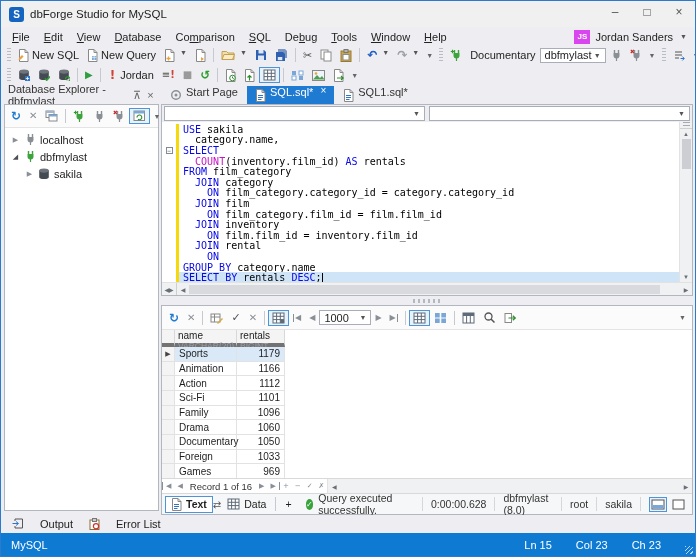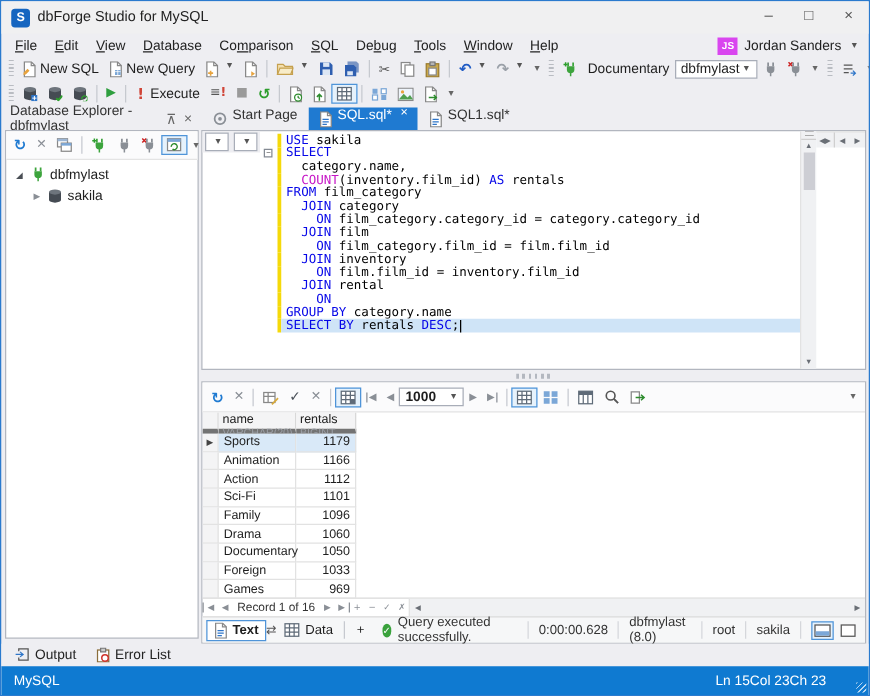--- a/index.html
+++ b/index.html
@@ -43,21 +43,21 @@
   .trow{height:17px;display:flex;align-items:center;gap:4px}
   .texp{width:9px;text-align:center;font-size:7px;color:#8a8f96}
   .texp.open{color:#4a4f55}
   
   .docarea{flex:1;display:flex;flex-direction:column;min-width:0;padding-right:2px}
   .tabrow{height:18px;display:flex;align-items:flex-end;padding-left:1px;gap:1px;flex:0 0 auto}
   .tab{height:18px;display:flex;gap:4px;padding:0 8px;color:#333;background:transparent}
   .tab.active{background:#1f7ad1;color:#fff}
   .tclose{margin-left:3px;font-size:10px;line-height:1}
   
-  .editor-wrap{height:192px;flex:0 0 auto;border:1px solid #b2b6bf;background:#fff;display:flex;flex-direction:row}
+  .editor-wrap{height:192px;flex:0 0 auto;border:1px solid #b2b6bf;background:#fff;display:flex;flex-direction:column}
   .combos{height:17px;background:#eeeef2;display:flex;gap:4px;padding:1px 2px;flex:0 0 auto}
   .combos .combo{flex:1}
   .code-area{flex:1;display:flex;min-height:0}
   .code-lines{flex:1;padding-top:2px;overflow:hidden}
   .cl{height:10.6px;display:flex;align-items:center;font:10px "DejaVu Sans Mono",monospace;white-space:pre}
   .gut{width:14px;flex:0 0 auto;display:flex;align-items:center;justify-content:center}
   .outbox{width:7px;height:7px;border:1px solid #848a93;font-size:6px;line-height:5px;text-align:center;color:#555;background:#fff}
   .chbar{width:3px;align-self:stretch;flex:0 0 auto}
   .chbar.on{background:#f5d90a}
   .codetxt{flex:1;padding-left:4px;height:100%;display:flex;align-items:center;white-space:pre}
@@ -99,23 +99,23 @@
   .rn-scroll{flex:1;display:flex;align-items:center;height:100%;background:#f0f1f3;border-left:1px solid #e2e2e2}
   
   .docbar{height:21px;flex:0 0 auto;display:flex;align-items:center;background:#f6f7f8;border-top:1px solid #d9d9d9;padding:0 3px;font-size:10.5px}
   .db-btn{display:flex;align-items:center;gap:4px;padding:1px 5px;border:1px solid transparent}
   .db-btn.boxed{border-color:#4f94d8;background:#fff;font-weight:700}
   .db-status{margin-left:auto;display:flex;align-items:center;color:#333;height:100%}
   .seg{padding:0 8px;border-left:1px solid #d5d7db;display:flex;align-items:center;gap:5px;height:70%}
   .okcirc{width:11px;height:11px;border-radius:50%;background:#39a23c;color:#fff;font-size:8px;line-height:11px;text-align:center;font-family:"DejaVu Sans",sans-serif}
   
   .bottomtabs{height:18px;flex:0 0 auto;display:flex;align-items:center;padding-left:5px;gap:4px;background:#eeeef2}
-  .btab{display:flex;align-items:center;gap:4px;padding:1px 6px 2px;color:#222}
+  .btab{display:flex;align-items:center;gap:16px;padding:1px 6px 2px;color:#222}
   .statusbar{height:23px;flex:0 0 auto;background:#0f7ad1;color:#fff;display:flex;align-items:center;padding:0 10px;font-size:11px}
-  .sb-right{margin-left:auto;display:flex;padding-right:24px}
+  .sb-right{margin-left:auto;display:flex;gap:24px;padding-right:24px}
   .corner{position:absolute;right:2px;bottom:2px;width:8px;height:8px;
     background:repeating-linear-gradient(135deg,rgba(255,255,255,.7) 0 1px,transparent 1px 3px)}
 </style>
 </head>
 <body>
 
 <div class="window">
 
   <div class="titlebar">
     <div class="applogo">S</div>
@@ -333,21 +333,21 @@
       <div class="tbtn">
         <span class="ico">
           <span class="glyph" style="color:#2e9e3e;font-size:10px;">▶</span>
         </span>
       </div>
       <div class="tsep"></div>
       <div class="tbtn">
         <span class="ico">
           <span class="glyph" style="color:#d04437;font-size:12px;font-weight:bold;padding:0 2px">!</span>
         </span>
-        <span>Execute</span>
+        <span>Jordan</span>
       </div>
       <div class="tbtn">
         <span class="ico">
           <span class="glyph" style="font-size:10px;color:#555">≡</span>
           <span class="glyph" style="font-size:10px;color:#d04437;font-weight:bold">!</span>
         </span>
       </div>
       <div class="tbtn">
         <span class="ico">
           <span class="glyph" style="color:#9a9a9a;font-size:10px;">■</span>
@@ -483,20 +483,31 @@
                   <rect x="1" y="1" width="10.5" height="9.5" fill="#fff" stroke="#888"></rect>
                   <rect x="1" y="1" width="10.5" height="2.5" fill="#7ba7d7"></rect>
                   <path d="M4 7.5 a2.4 2.4 0 1 1 1 1.8" fill="none" stroke="#2d8c2d" stroke-width="1.1"></path>
                 </svg>
               </span>
             </div>
             <div style="flex: 1 1 0%;"></div>
             <span class="ovf">▼</span>
           </div>
         <div class="tree" id="tree">
+            <div class="trow" style="padding-left: 6px;">
+              <span class="texp">▶</span>
+              <span class="ico">
+                <svg width="12" height="13" viewBox="0 0 12 13">
+                  <path d="M4.5 1 V4 M8.5 1 V4" stroke="#8a8f96" stroke-width="1.4"></path>
+                  <path d="M3.5 4 H9.5 V6.5 A3 3 0 0 1 3.5 6.5 Z" fill="#8a8f96"></path>
+                  <path d="M6.5 9 V12" stroke="#8a8f96" stroke-width="1.2"></path>
+                </svg>
+              </span>
+              <span>localhost</span>
+            </div>
             <div class="trow" style="padding-left: 6px;">
               <span class="texp open">◢</span>
               <span class="ico">
                 <svg width="12" height="13" viewBox="0 0 12 13">
                   <path d="M4.5 1 V4 M8.5 1 V4" stroke="#3da43d" stroke-width="1.4"></path>
                   <path d="M3.5 4 H9.5 V6.5 A3 3 0 0 1 3.5 6.5 Z" fill="#3da43d"></path>
                   <path d="M6.5 9 V12" stroke="#3da43d" stroke-width="1.2"></path>
                 </svg>
               </span>
               <span>dbfmylast</span>
@@ -556,22 +567,22 @@
               <span class="caret">▼</span>
             </div>
           <div class="combo">
               <span class="cv"></span>
               <span class="caret">▼</span>
             </div>
         </div>
         <div class="code-area">
           <div class="code-lines" id="code">
               <div class="cl"><span class="gut"></span><span class="chbar on"></span><span class="codetxt"><span class="kw">USE</span><span class="pl"> sakila</span></span></div>
+              <div class="cl"><span class="gut"></span><span class="chbar on"></span><span class="codetxt"><span class="pl">  category.name,</span></span></div>
               <div class="cl"><span class="gut"><span class="outbox">−</span></span><span class="chbar on"></span><span class="codetxt"><span class="kw">SELECT</span></span></div>
-              <div class="cl"><span class="gut"></span><span class="chbar on"></span><span class="codetxt"><span class="pl">  category.name,</span></span></div>
               <div class="cl"><span class="gut"></span><span class="chbar on"></span><span class="codetxt"><span class="pl">  </span><span class="fn">COUNT</span><span class="pl">(inventory.film_id) </span><span class="kw">AS</span><span class="pl"> rentals</span></span></div>
               <div class="cl"><span class="gut"></span><span class="chbar on"></span><span class="codetxt"><span class="kw">FROM</span><span class="pl"> film_category</span></span></div>
               <div class="cl"><span class="gut"></span><span class="chbar on"></span><span class="codetxt"><span class="pl">  </span><span class="kw">JOIN</span><span class="pl"> category</span></span></div>
               <div class="cl"><span class="gut"></span><span class="chbar on"></span><span class="codetxt"><span class="pl">    </span><span class="kw">ON</span><span class="pl"> film_category.category_id = category.category_id</span></span></div>
               <div class="cl"><span class="gut"></span><span class="chbar on"></span><span class="codetxt"><span class="pl">  </span><span class="kw">JOIN</span><span class="pl"> film</span></span></div>
               <div class="cl"><span class="gut"></span><span class="chbar on"></span><span class="codetxt"><span class="pl">    </span><span class="kw">ON</span><span class="pl"> film_category.film_id = film.film_id</span></span></div>
               <div class="cl"><span class="gut"></span><span class="chbar on"></span><span class="codetxt"><span class="pl">  </span><span class="kw">JOIN</span><span class="pl"> inventory</span></span></div>
               <div class="cl"><span class="gut"></span><span class="chbar on"></span><span class="codetxt"><span class="pl">    </span><span class="kw">ON</span><span class="pl"> film.film_id = inventory.film_id</span></span></div>
               <div class="cl"><span class="gut"></span><span class="chbar on"></span><span class="codetxt"><span class="pl">  </span><span class="kw">JOIN</span><span class="pl"> rental</span></span></div>
               <div class="cl"><span class="gut"></span><span class="chbar on"></span><span class="codetxt"><span class="pl">    </span><span class="kw">ON</span></span></div>
@@ -646,21 +657,21 @@
             <div class="tbtn">
               <span class="ico">
                 <span class="glyph" style="color:#8a8f96;font-size:8px;border-left:1.5px solid #8a8f96;padding-left:1px">◀</span>
               </span>
             </div>
             <div class="tbtn">
               <span class="ico">
                 <span class="glyph" style="color:#8a8f96;font-size:8px;">◀</span>
               </span>
             </div>
-            <div class="combo" style="width: 52px; font-weight: bold;">
+            <div class="combo" style="width: 52px;">
               <span class="cv">1000</span>
               <span class="caret">▼</span>
             </div>
             <div class="tbtn">
               <span class="ico">
                 <span class="glyph" style="color:#8a8f96;font-size:8px;">▶</span>
               </span>
             </div>
             <div class="tbtn">
               <span class="ico">

